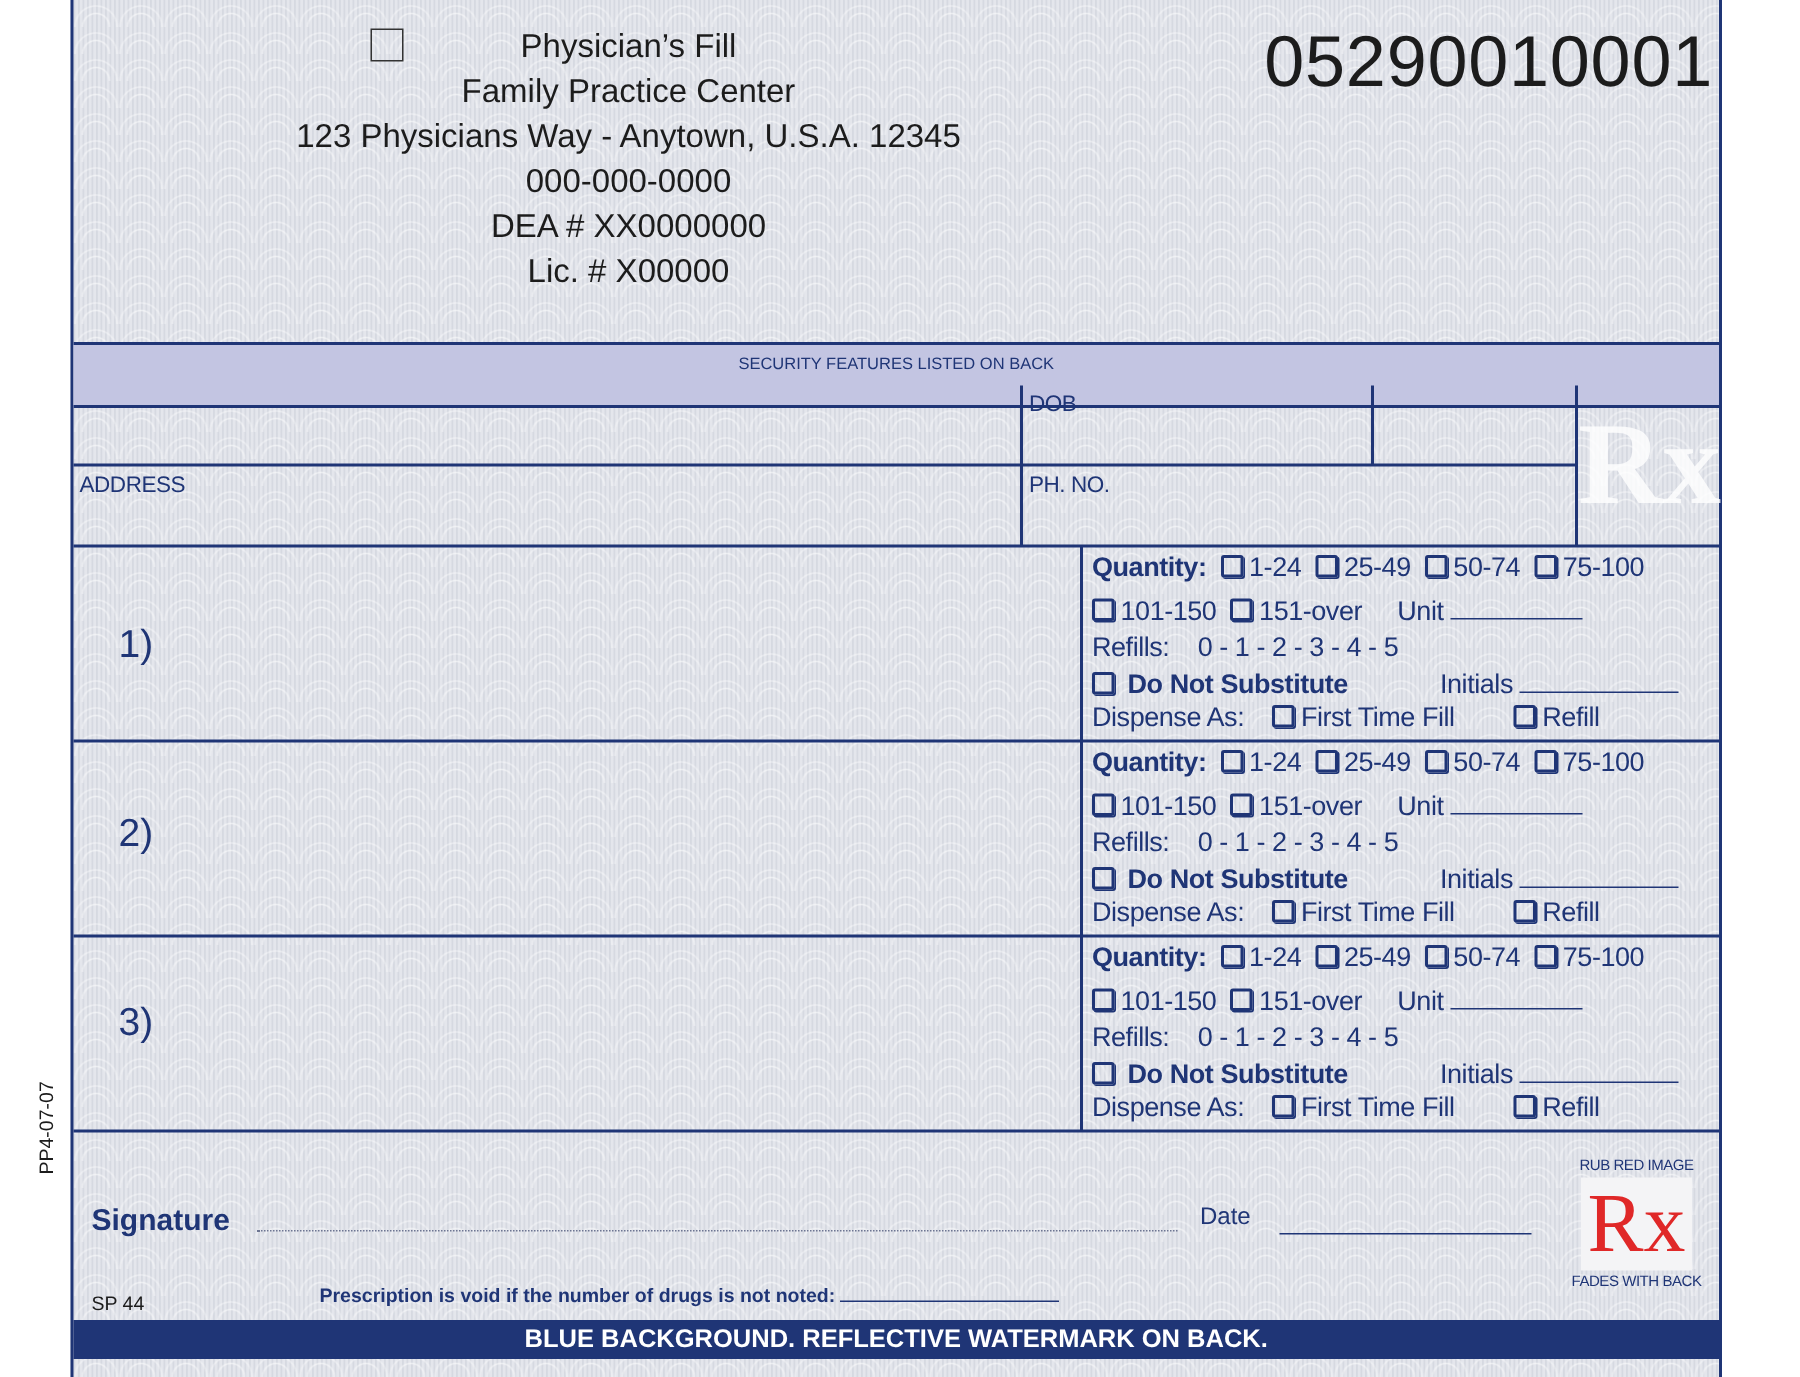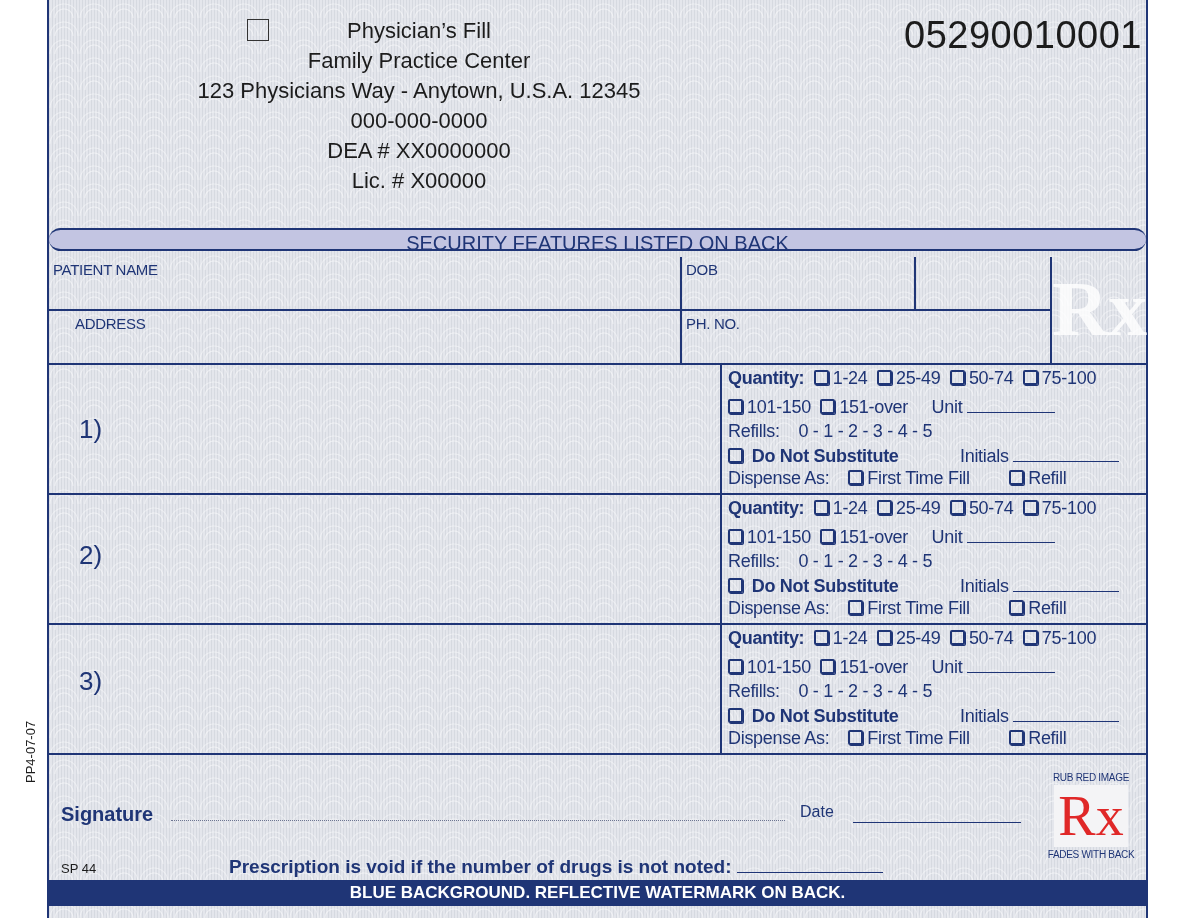--- a/index.html
+++ b/index.html
@@ -35,39 +35,36 @@
 
   <div class="abs" style="left:198px; top:19px; width:22px; height:22px; border:1.5px solid #333; box-sizing:border-box;"></div>
   <div class="abs header-text" style="left:100px; top:16px; width:540px;">
     <div>Physician’s Fill</div>
     <div>Family Practice Center</div>
     <div>123 Physicians Way - Anytown, U.S.A. 12345</div>
     <div>000-000-0000</div>
     <div>DEA # XX0000000</div>
     <div>Lic. # X00000</div>
   </div>
-  <div class="abs" style="right:4px; top:14px; font-size:38px; color:#1c1c1c; letter-spacing:0.5px;">05290010001</div>
-
-  <div class="abs" style="left:0; top:228px; width:1097px; height:23px; background:#c3c5e2; border-top:2px solid #1f3576; border-bottom:2px solid #1f3576; box-sizing:border-box; text-align:center; font-size:20px; line-height:26px; color:#1f3576;border-radius:12px;">
+  <div class="abs" style="right:4px; top:14px; font-size:48px; color:#1c1c1c; letter-spacing:0.5px;">05290010001</div>
+
+  <div class="abs" style="left:0; top:228px; width:1097px; height:44px; background:#c3c5e2; border-top:2px solid #1f3576; border-bottom:2px solid #1f3576; box-sizing:border-box; text-align:center; font-size:11px; line-height:26px; color:#1f3576;">
     <span>SECURITY FEATURES LISTED ON BACK</span>
   </div>
 
   <div class="hline" style="left:0; top:309px; width:1002px;"></div>
   <div class="hline" style="left:0; top:363px; width:1097px;"></div>
   <div class="vline" style="left:631px; top:257px; height:107px;"></div>
   <div class="vline" style="left:865px; top:257px; height:53px;"></div>
   <div class="vline" style="left:1001px; top:257px; height:107px;"></div>
 
-  <div class="abs" style="left:0; top:257px; width:631px; height:52px;">
-    <span class="abs label-sm" style="left:4px; top:4px;">PATIENT NAME</span>
-  </div>
   <div class="abs" style="left:633px; top:257px; width:232px; height:52px;text-decoration:underline;">
     <span class="abs label-sm" style="left:4px; top:4px;">DOB</span>
   </div>
-  <div class="abs" style="left:0; top:311px; width:760px; height:52px;margin-left:22px;">
+  <div class="abs" style="left:0; top:311px; width:760px; height:52px;">
     <span class="abs label-sm" style="left:4px; top:4px;">ADDRESS</span>
   </div>
   <div class="abs" style="left:633px; top:311px; width:427px; height:52px;">
     <span class="abs label-sm" style="left:4px; top:4px;">PH. NO.</span>
   </div>
   <div class="abs" style="left:1003px; top:259px; width:94px; height:104px; text-align:center; font-family:'Liberation Serif', serif; font-weight:bold; font-size:78px; line-height:100px; color:rgba(255,255,255,0.8);">
     <span>Rx</span>
   </div>
 
   <div class="vline" style="left:671px; top:364px; height:390px;"></div>
@@ -188,21 +185,21 @@
   <div class="abs navy" style="left:751px; top:803px; font-size:16px;">Date</div>
   <div class="abs" style="left:804px; top:822px; width:168px; border-bottom:1.5px solid #1f3576;"></div>
 
   <div class="abs" style="left:996px; top:772px; width:92px; height:92px; text-align:center;">
     <div style="font-size:10px; color:#1f3576; letter-spacing:-0.3px;">RUB RED IMAGE</div>
     <div style="margin:2px auto 0; width:74px; height:62px; background:#f4f4f6; font-family:'Liberation Serif', serif; font-size:56px; line-height:62px; color:#e02828;">Rx</div>
     <div style="font-size:10px; color:#1f3576; letter-spacing:-0.3px; margin-top:2px;">FADES WITH BACK</div>
   </div>
 
   <div class="abs" style="left:12px; top:861px; font-size:13px; color:#1c1c1c;">SP 44</div>
-  <div class="abs bold navy" style="left:180px; top:856px; font-size:19px; white-space:nowrap;">
+  <div class="abs bold navy" style="left:164px; top:856px; font-size:13px; white-space:nowrap;">
     <span>Prescription is void if the number of drugs is not noted:</span>
     <span class="blank" style="width:146px; border-bottom-width:1.5px;"></span>
   </div>
 
   <div class="abs" style="left:0; top:880px; width:1097px; height:26px; background:#1f3576; color:#ffffff; font-weight:bold; font-size:17px; line-height:26px; text-align:center;">
     <span>BLUE BACKGROUND. REFLECTIVE WATERMARK ON BACK.</span>
   </div>
 </div>
 
 </body></html>

